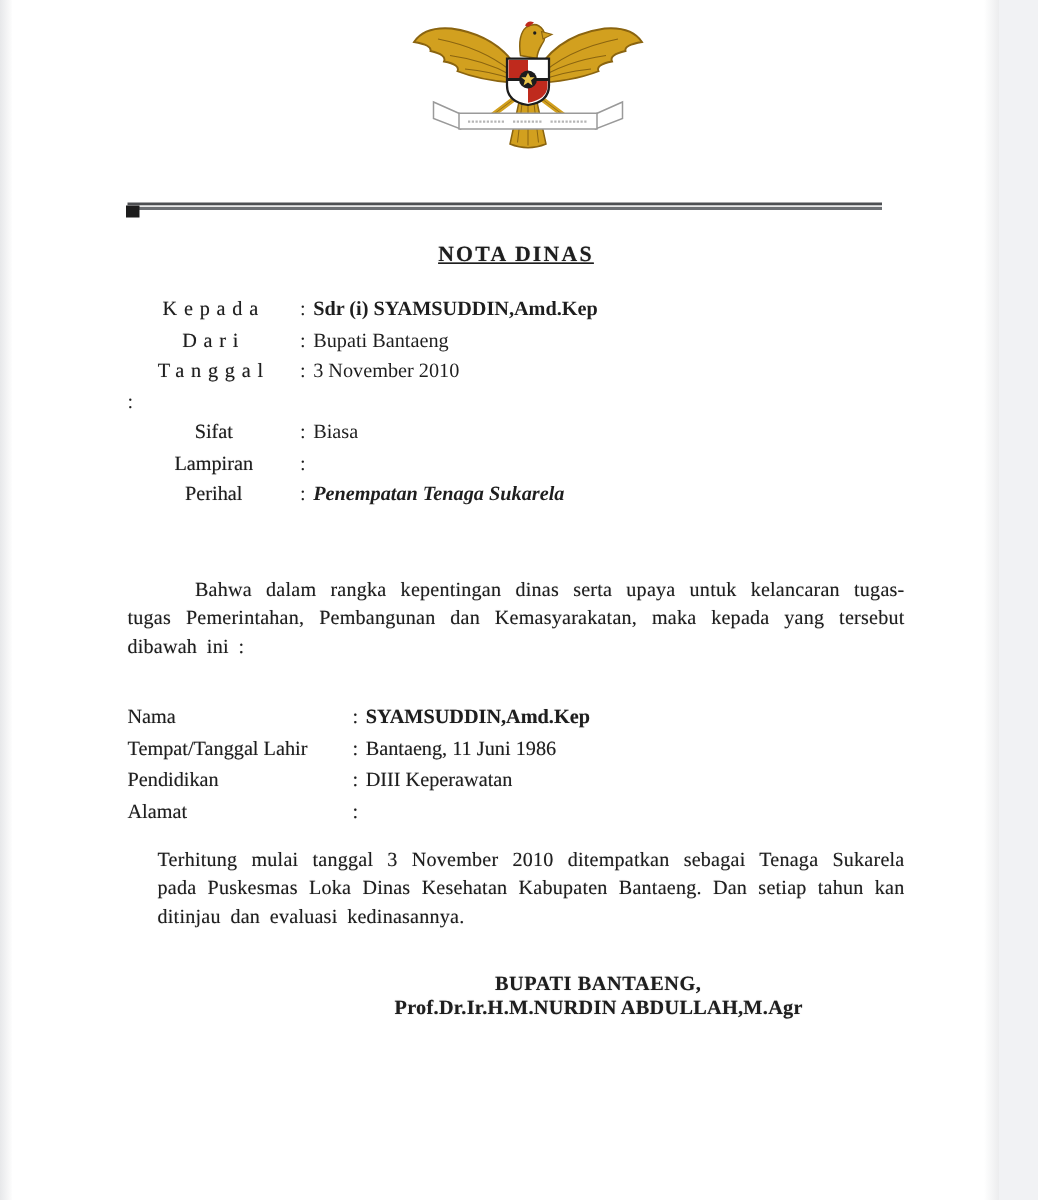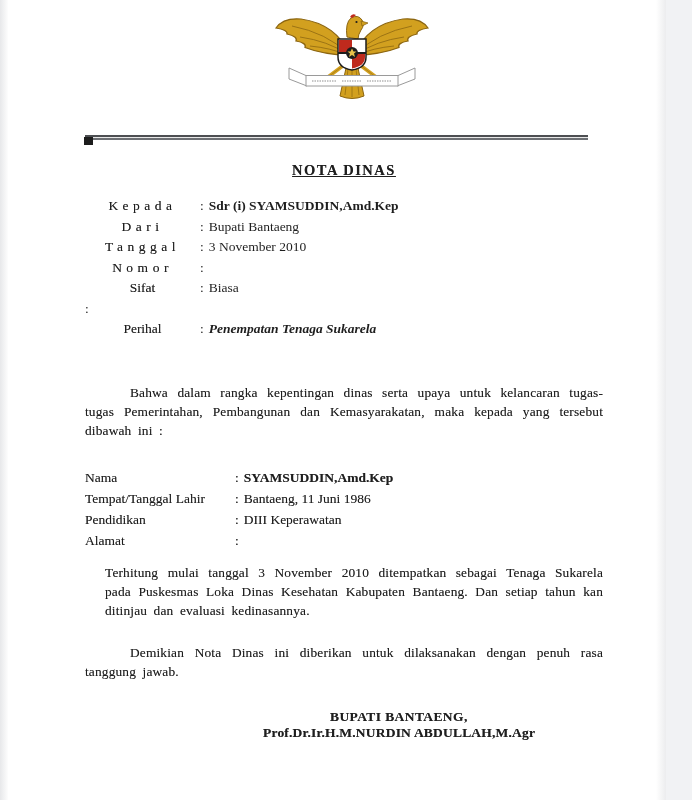--- a/index.html
+++ b/index.html
@@ -138,30 +138,30 @@
         <span class="lab spaced">Dari</span>
           <span class="colon">:</span>
           <span class="val">Bupati Bantaeng</span>
       </div>
       <div class="hdr-row">
         <span class="lab spaced">Tanggal</span>
           <span class="colon">:</span>
           <span class="val">3 November 2010</span>
       </div>
       <div class="hdr-row">
-        <span class="lab spaced">Nomor</span>
           <span class="colon">:</span>
           <span class="val"></span>
       </div>
       <div class="hdr-row">
         <span class="lab">Sifat</span>
           <span class="colon">:</span>
           <span class="val">Biasa</span>
       </div>
       <div class="hdr-row">
+        <span class="lab">Lampiran</span>
           <span class="colon">:</span>
           <span class="val"></span>
       </div>
       <div class="hdr-row">
         <span class="lab">Perihal</span>
           <span class="colon">:</span>
           <span class="val bi">Penempatan Tenaga Sukarela</span>
       </div>
     </div>
 
@@ -184,21 +184,20 @@
           <span class="val">DIII Keperawatan</span>
       </div>
       <div class="det-row">
         <span class="lab">Alamat</span>
           <span class="colon">:</span>
       </div>
     </div>
 
     <div class="para p2">Terhitung mulai tanggal 3 November 2010 ditempatkan sebagai Tenaga Sukarela pada Puskesmas Loka Dinas Kesehatan Kabupaten Bantaeng. Dan setiap tahun kan ditinjau dan evaluasi kedinasannya.</div>
 
-    <div class="para p3 indent">Demikian Nota Dinas ini diberikan untuk dilaksanakan dengan penuh rasa tanggung jawab.</div>
 
     <div class="sig-title">BUPATI BANTAENG,</div>
     <div class="sig-name">Prof.Dr.Ir.H.M.NURDIN ABDULLAH,M.Agr</div>
 
   </div>
 </div>
 
 <div class="page-edge-shade"></div>
 <div class="right-gutter"></div>
 <div class="left-edge"></div>

